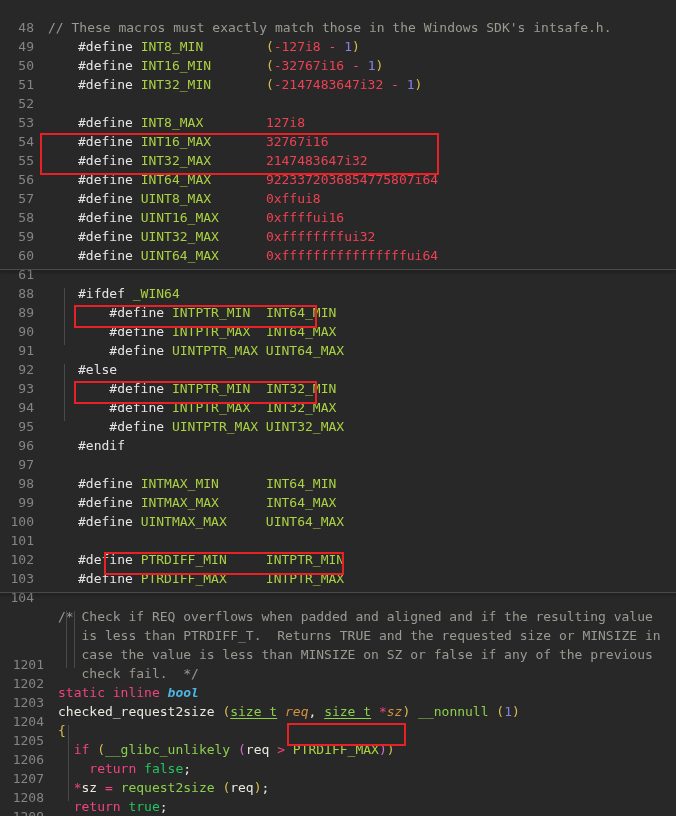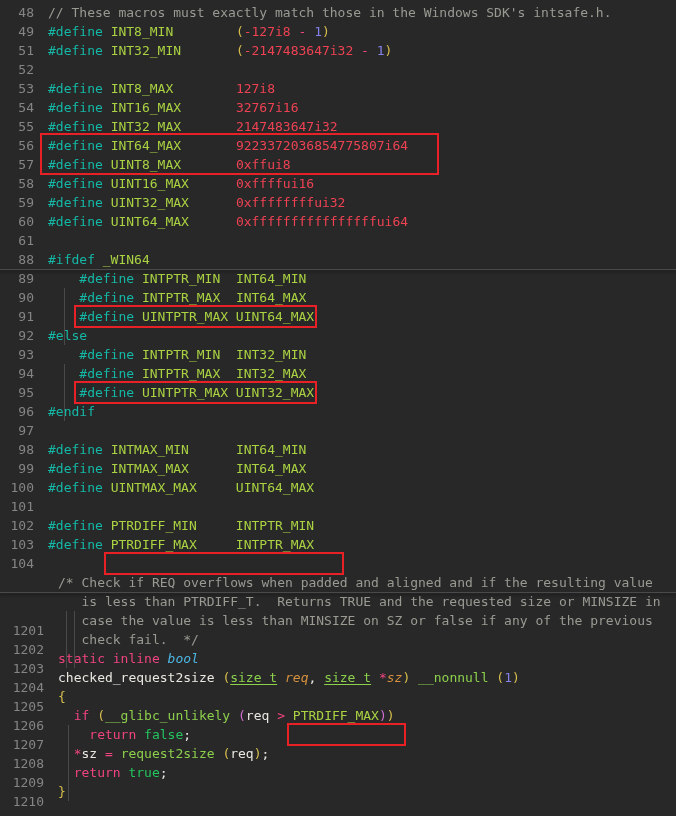--- a/index.html
+++ b/index.html
@@ -1,43 +1,43 @@
 <!DOCTYPE html>
 <html><head>
 <meta charset="utf-8">
 <style>
   html,body{margin:0;padding:0;background:#282828;}
   body{width:676px;height:816px;overflow:hidden;}
   .editor{
     position:relative;width:676px;height:816px;box-sizing:border-box;
-    padding-top:3px;
+    padding-top:18px;
     font-family:"DejaVu Sans Mono","Liberation Mono",monospace;
     font-size:13px;line-height:19px;
     color:#eae8e1;
   }
   .line{display:flex;height:19px;white-space:pre;}
   .ln{flex:0 0 auto;text-align:right;color:#858585;padding-right:14px;}
   .sec12 .ln{width:34px;}
   .sec3  .ln{width:44px;margin-top:48px;}
   .code{white-space:pre;}
 
   
   .c  {color:#9a9a93;}                      
-  .pp {color:#14b8a6;}                      
+  .pp {color:#e5e5e5;margin-left:30px;}                      
   .kw {color:#f0437f;}                      
   .op {color:#f0437f;}                      
   .m  {color:#aad242;text-align:center;}                      
   .f  {color:#8cd04c;}                      
   .r  {color:#ee4253;}                      
   .n  {color:#8481e8;}                      
   .ct {color:#22c55e;}                      
   .b1 {color:#d8bf4d;}                      
   .b2 {color:#d06fd0;}                      
   .p  {color:#eae8e1;}                      
-  .ty {color:#4db5e2;font-style:italic;}    
+  .ty {color:#4db5e2;font-style:italic;font-weight:bold;}    
   .tu {color:#8cd04c;text-decoration:underline;text-underline-offset:2px;} 
   .pr {color:#d5913d;font-style:italic;}    
 
   .separator{
     position:absolute;left:0;width:676px;height:1px;background:#4a4a4a;
     box-shadow:0 2px 3px rgba(0,0,0,0.55);
   }
   .hl-box{
     position:absolute;border:2px solid #e82127;box-sizing:border-box;
     pointer-events:none;
@@ -47,20 +47,21 @@
   }
 </style>
 </head>
 <body>
 
 <div class="editor">
 
   <div class="section sec12">
       <div class="line"><span class="ln">48</span><span class="code"><span class="c">// These macros must exactly match those in the Windows SDK's intsafe.h.</span></span></div>
       <div class="line"><span class="ln">49</span><span class="code"><span class="pp">#define</span><span class="p"> </span><span class="m">INT8_MIN</span><span class="p">        </span><span class="b1">(</span><span class="r">-127i8</span><span class="op"> - </span><span class="n">1</span><span class="b1">)</span></span></div>
+      <div class="line"><span class="ln">50</span><span class="code"><span class="pp">#define</span><span class="p"> </span><span class="m">INT16_MIN</span><span class="p">       </span><span class="b1">(</span><span class="r">-32767i16</span><span class="op"> - </span><span class="n">1</span><span class="b1">)</span></span></div>
       <div class="line"><span class="ln">51</span><span class="code"><span class="pp">#define</span><span class="p"> </span><span class="m">INT32_MIN</span><span class="p">       </span><span class="b1">(</span><span class="r">-2147483647i32</span><span class="op"> - </span><span class="n">1</span><span class="b1">)</span></span></div>
       <div class="line"><span class="ln">52</span></div>
       <div class="line"><span class="ln">53</span><span class="code"><span class="pp">#define</span><span class="p"> </span><span class="m">INT8_MAX</span><span class="p">        </span><span class="r">127i8</span></span></div>
       <div class="line"><span class="ln">54</span><span class="code"><span class="pp">#define</span><span class="p"> </span><span class="m">INT16_MAX</span><span class="p">       </span><span class="r">32767i16</span></span></div>
       <div class="line"><span class="ln">55</span><span class="code"><span class="pp">#define</span><span class="p"> </span><span class="m">INT32_MAX</span><span class="p">       </span><span class="r">2147483647i32</span></span></div>
       <div class="line"><span class="ln">56</span><span class="code"><span class="pp">#define</span><span class="p"> </span><span class="m">INT64_MAX</span><span class="p">       </span><span class="r">9223372036854775807i64</span></span></div>
       <div class="line"><span class="ln">57</span><span class="code"><span class="pp">#define</span><span class="p"> </span><span class="m">UINT8_MAX</span><span class="p">       </span><span class="r">0xffui8</span></span></div>
       <div class="line"><span class="ln">58</span><span class="code"><span class="pp">#define</span><span class="p"> </span><span class="m">UINT16_MAX</span><span class="p">      </span><span class="r">0xffffui16</span></span></div>
       <div class="line"><span class="ln">59</span><span class="code"><span class="pp">#define</span><span class="p"> </span><span class="m">UINT32_MAX</span><span class="p">      </span><span class="r">0xffffffffui32</span></span></div>
       <div class="line"><span class="ln">60</span><span class="code"><span class="pp">#define</span><span class="p"> </span><span class="m">UINT64_MAX</span><span class="p">      </span><span class="r">0xffffffffffffffffui64</span></span></div>

